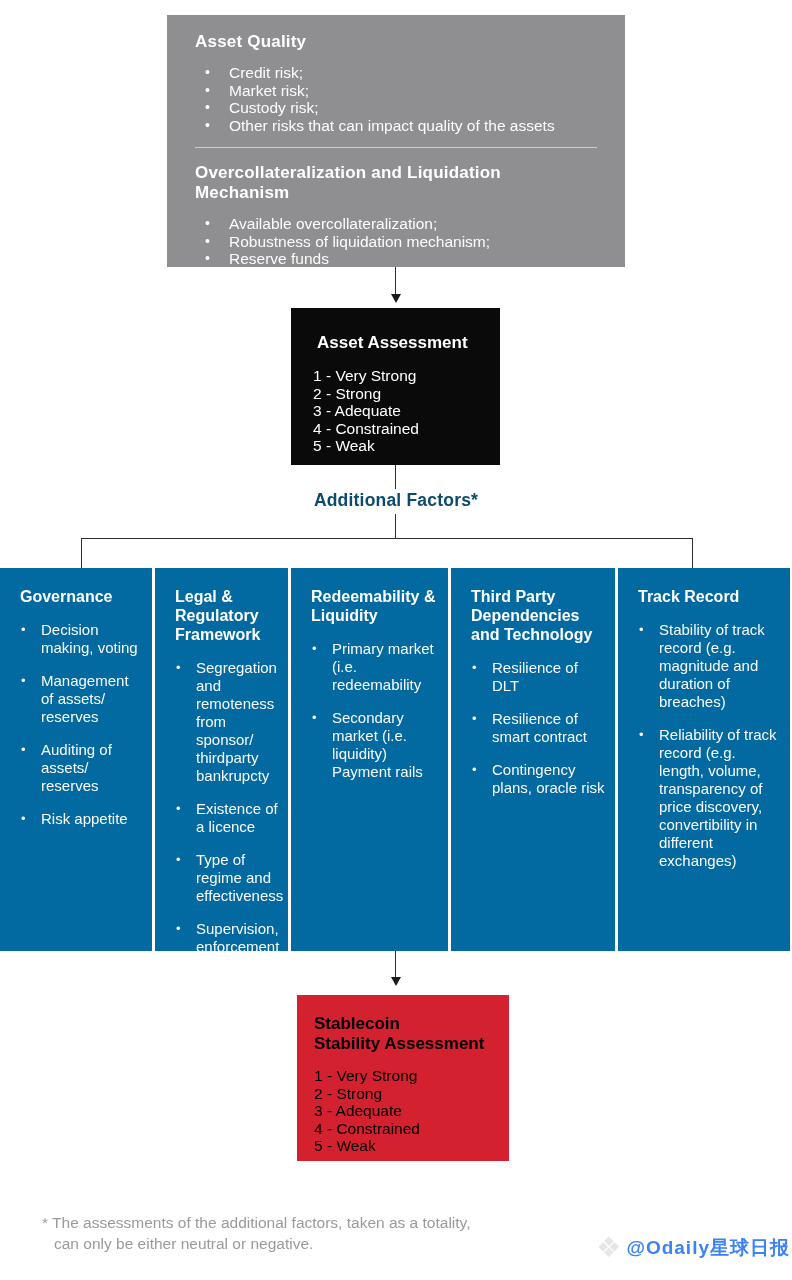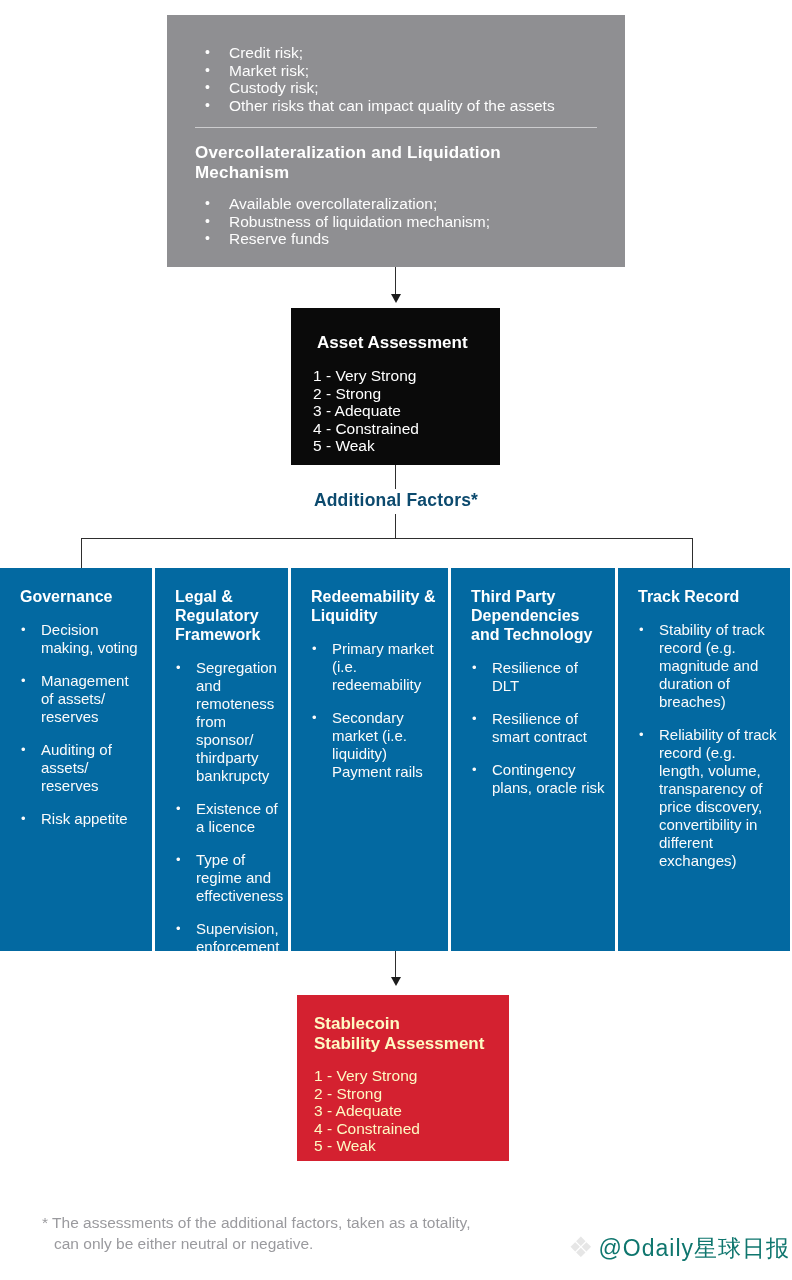--- a/index.html
+++ b/index.html
@@ -67,47 +67,48 @@
   .clist { list-style:none; margin:0; padding:0; }
   .clist li {
     position:relative; padding-left:21px; margin-bottom:15px;
     font-size:15px; line-height:18px; color:#fbfbfb;
   }
   .clist li::before { content:"•"; position:absolute; left:1px; top:0; font-size:13px; }
 
   
   .box-red {
     position:absolute; left:297px; top:995px; width:212px; height:166px;
-    background:#d42130; color:#fef9c3; padding:19px 8px 0 17px;
+    background:#d42130; color:#000000; padding:19px 8px 0 17px;
   }
   .box-red h2 { margin:0; font-size:17px; line-height:20px; font-weight:bold; }
   .box-red h2 span { display:block; }
   .box-red .scale { margin-top:13px; }
 
   
   .footnote {
     position:absolute; left:42px; top:1212px; width:418px; margin:0;
     font-size:15.5px; line-height:21px; color:#9a9a9e;
     padding-left:12px; text-indent:-12px;
   }
 
   
   .watermark {
     position:absolute; right:2px; top:1231px; height:34px;
     display:flex; align-items:center; gap:5px; color:#e0e0e0;
   }
   .wm-icon { font-size:28px; line-height:28px; color:#e6e6e6; }
-  .wm-text { font-size:23px; letter-spacing:1px; color:#0f766e; font-weight:normal; }
+  .wm-text { font-size:19px; letter-spacing:1px; color:#3b82f6; font-weight:bold; }
 </style>
 </head>
 <body>
 
 <div class="canvas">
 
   <section class="box-gray">
+    <h2>Asset Quality</h2>
     <ul class="blist">
       <li>Credit risk;</li>
       <li>Market risk;</li>
       <li>Custody risk;</li>
       <li>Other risks that can impact quality of the assets</li>
     </ul>
     <div class="divider"></div>
     <h2>Overcollateralization and Liquidation Mechanism</h2>
     <ul class="blist">
       <li>Available overcollateralization;</li>

